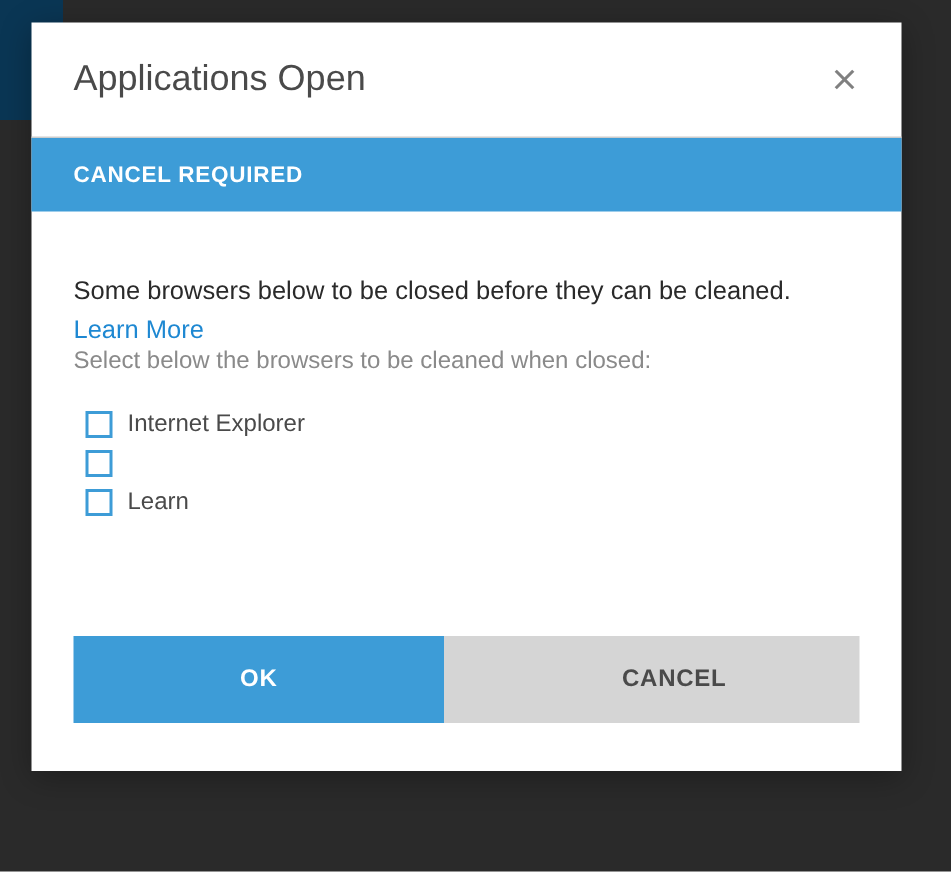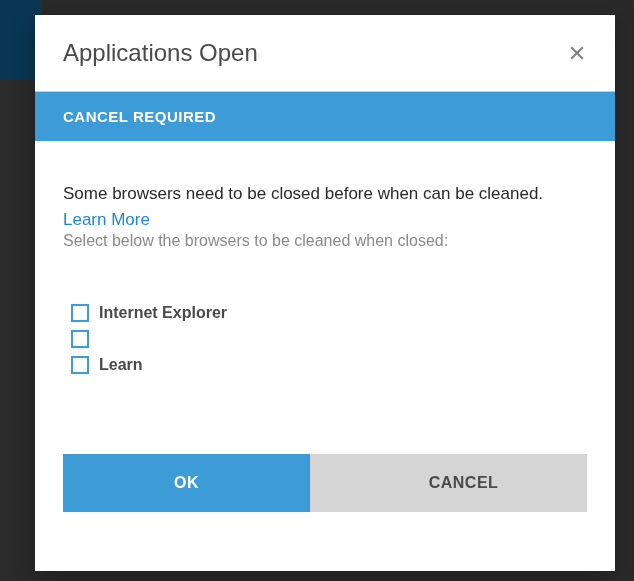--- a/index.html
+++ b/index.html
@@ -19,23 +19,23 @@
       position: absolute;
       top: 0;
       left: 0;
       width: 42px;
       height: 80px;
       background: #0a3654;
     }
     .dialog {
       position: absolute;
       top: 15px;
-      left: 35px;
+      left: 21px;
       width: 580px;
-      height: 556px;
+      height: 499px;
       background: #ffffff;
       box-shadow: 0 4px 20px rgba(0,0,0,0.3);
     }
     .dialog-header {
       display: flex;
       justify-content: space-between;
       align-items: center;
       padding: 24px 28px 24px 28px;
     }
     .dialog-title {
@@ -80,23 +80,22 @@
       color: #1e88d2;
       cursor: pointer;
       font-weight: 500;
     }
     .sub-text {
       margin-top: 0;
       font-size: 16px;
       color: #8a8a8a;
     }
     .checkbox-list {
-      margin-top: 54px;
+      margin-top: 24px;
       padding-left: 8px;
-      font-weight: bold;
     }
     .checkbox-item {
       display: flex;
       align-items: center;
       margin-bottom: 8px;
       cursor: pointer;
     }
     .checkbox-box {
       width: 18px;
       height: 18px;
@@ -149,21 +148,21 @@
       </svg>
     </div>
   </div>
 
   <div class="divider-line"></div>
 
   <div class="action-bar">CANCEL REQUIRED</div>
 
   <div class="dialog-body">
     <div class="message-text">
-      <span>Some browsers need to be closed before when can be cleaned. </span><span class="learn-more">Learn More</span>
+      <span>Some browsers below to be closed before they can be cleaned. </span><span class="learn-more">Learn More</span>
     </div>
     <div class="sub-text">Select below the browsers to be cleaned when closed:</div>
 
     <div class="checkbox-list">
       <div class="checkbox-item">
         <div class="checkbox-box"></div>
         <div class="checkbox-label">Internet Explorer</div>
       </div>
       <div class="checkbox-item">
         <div class="checkbox-box"></div>

